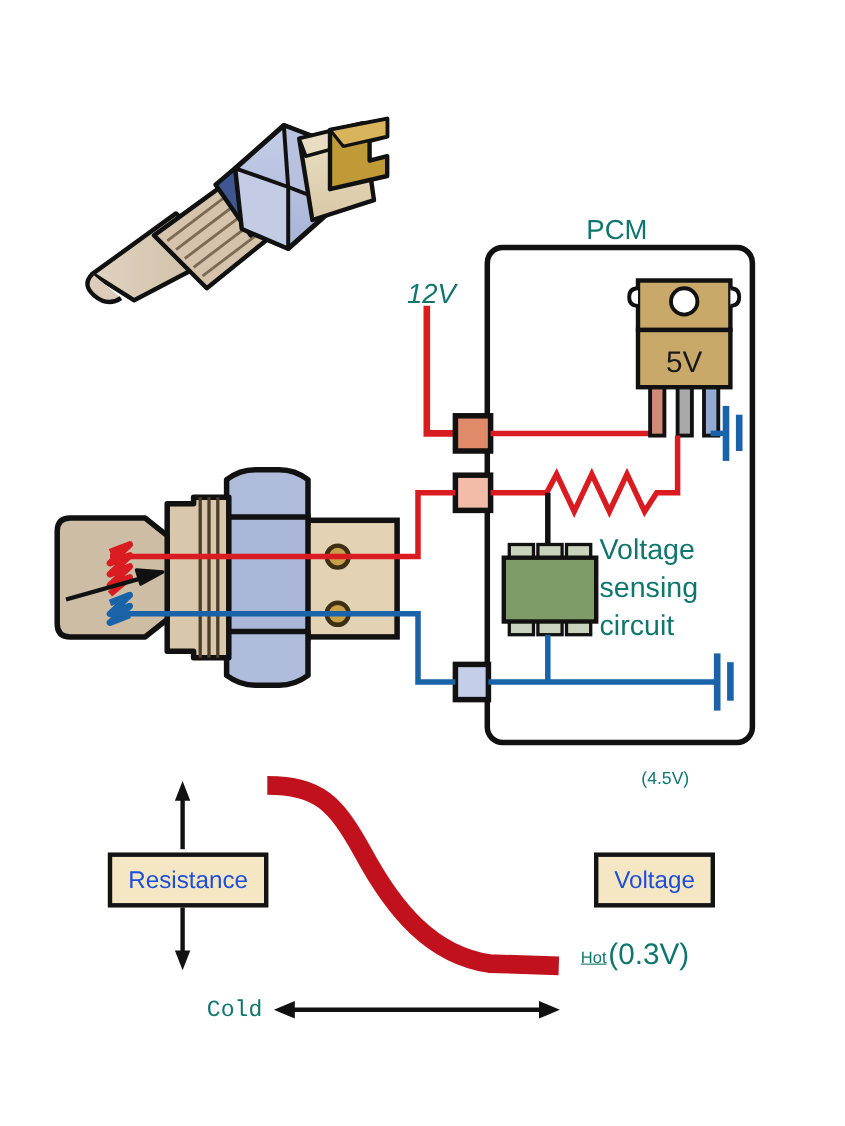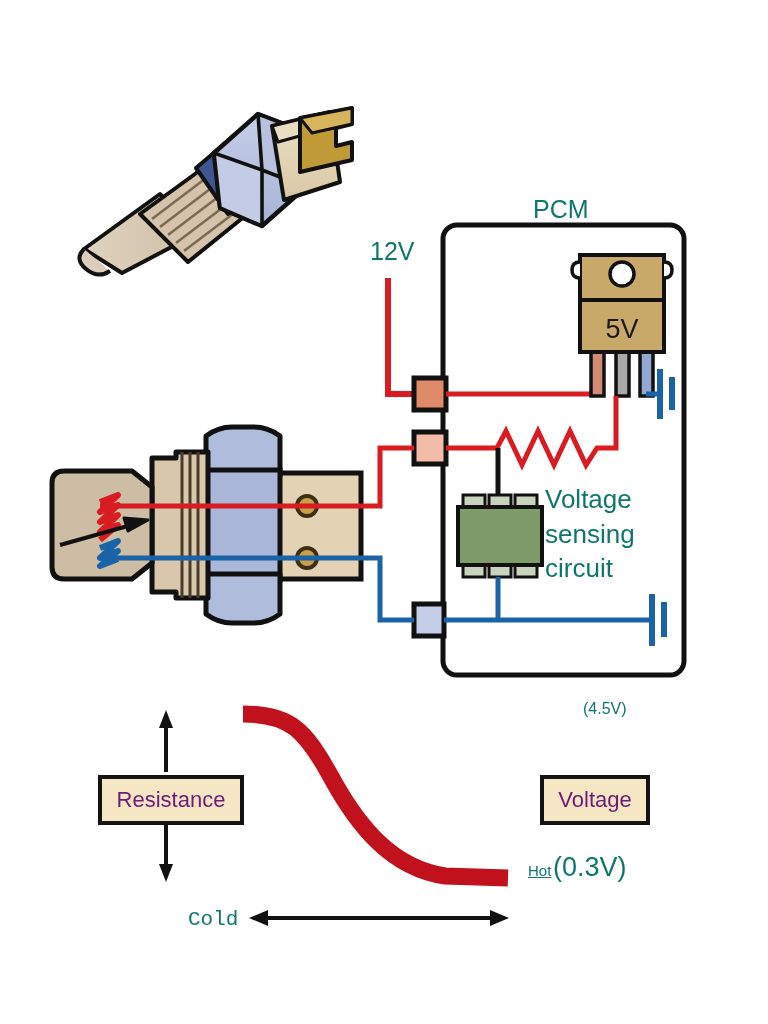--- a/index.html
+++ b/index.html
@@ -42,22 +42,23 @@
     font-size: 25px;
     white-space: normal;
   }
   .lbl-pcm {
     left: 533px;
     top: 195px;
     font-size: 25px;
   }
   .lbl-12v {
     left: 370px;
-    top: 237px;
+    top: 253px;
     font-size: 25px;
+    font-style: italic;
   }
   .lbl-vsc {
     left: 545px;
     top: 482px;
     font-size: 26px;
     width: 160px;
     white-space: normal;
     line-height: 1.33;
   }
   .lbl-45v {
@@ -79,21 +80,21 @@
   .lbl-hot {
     left: 528px;
     top: 862px;
     font-size: 15px;
     text-decoration: underline;
   }
   .boxlbl {
     position: absolute;
     background: #f6e7c4;
     border: 4px solid #131313;
-    color: #701a75;
+    color: #1d4ed8;
     font-size: 22px;
     display: flex;
     align-items: center;
     justify-content: center;
     font-family: "Liberation Sans", sans-serif;
   }
   .boxlbl-res {
     left: 98px;
     top: 775px;
     width: 138px;

